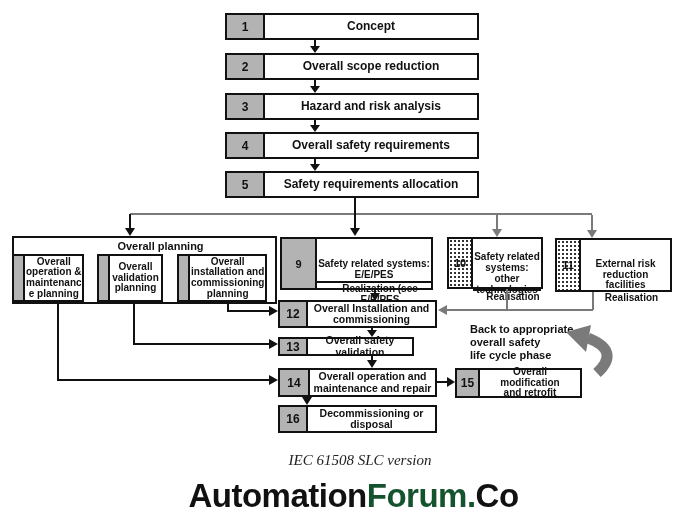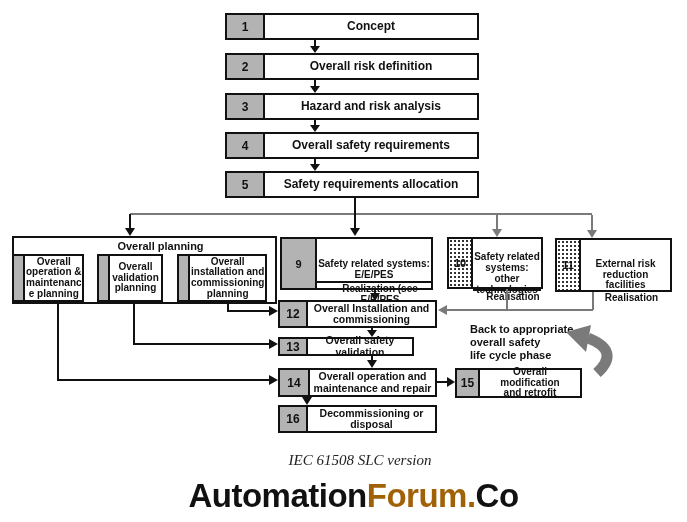--- a/index.html
+++ b/index.html
@@ -33,34 +33,34 @@
   .ptitle{width:100%;text-align:center;font-weight:bold;font-size:11px;padding-top:2px;padding-left:16px;}
   .psub{position:absolute;display:flex;border:2px solid #111;background:#fff;box-sizing:border-box;}
   .pstrip{width:11px;background:#b3b3b3;border-right:2px solid #111;box-sizing:border-box;flex:0 0 auto;}
   .pcontent{flex:1;display:flex;align-items:center;justify-content:center;text-align:center;
             font-weight:bold;font-size:10px;line-height:1.06;box-sizing:border-box;padding:1px 1px;}
   .backnote{position:absolute;font-weight:bold;font-size:11px;line-height:1.18;}
   .caption{position:absolute;left:100px;width:520px;text-align:center;
            font-family:"Liberation Serif",serif;font-style:italic;font-size:15px;color:#222;}
   .logo{position:absolute;left:20px;width:667px;top:477px;text-align:center;
         font-weight:bold;font-size:33px;letter-spacing:-0.5px;color:#111;}
-  .logo .red{color:#a16207;}
+  .logo .red{color:#14532d;}
 </style>
 </head>
 <body>
 
 <div class="canvas">
 
   <div class="numbox topchain" style="left:225px;top:13px;width:254px;height:27px">
     <div class="ncell">1</div>
     <div class="nlabel">Concept</div>
   </div>
   <div class="numbox topchain" style="left:225px;top:53px;width:254px;height:27px">
     <div class="ncell">2</div>
-    <div class="nlabel">Overall risk definition</div>
+    <div class="nlabel">Overall scope reduction</div>
   </div>
   <div class="numbox topchain" style="left:225px;top:93px;width:254px;height:27px">
     <div class="ncell">3</div>
     <div class="nlabel">Hazard and risk analysis</div>
   </div>
   <div class="numbox topchain" style="left:225px;top:132px;width:254px;height:27px">
     <div class="ncell">4</div>
     <div class="nlabel">Overall safety requirements</div>
   </div>
   <div class="numbox topchain" style="left:225px;top:171px;width:254px;height:27px">

